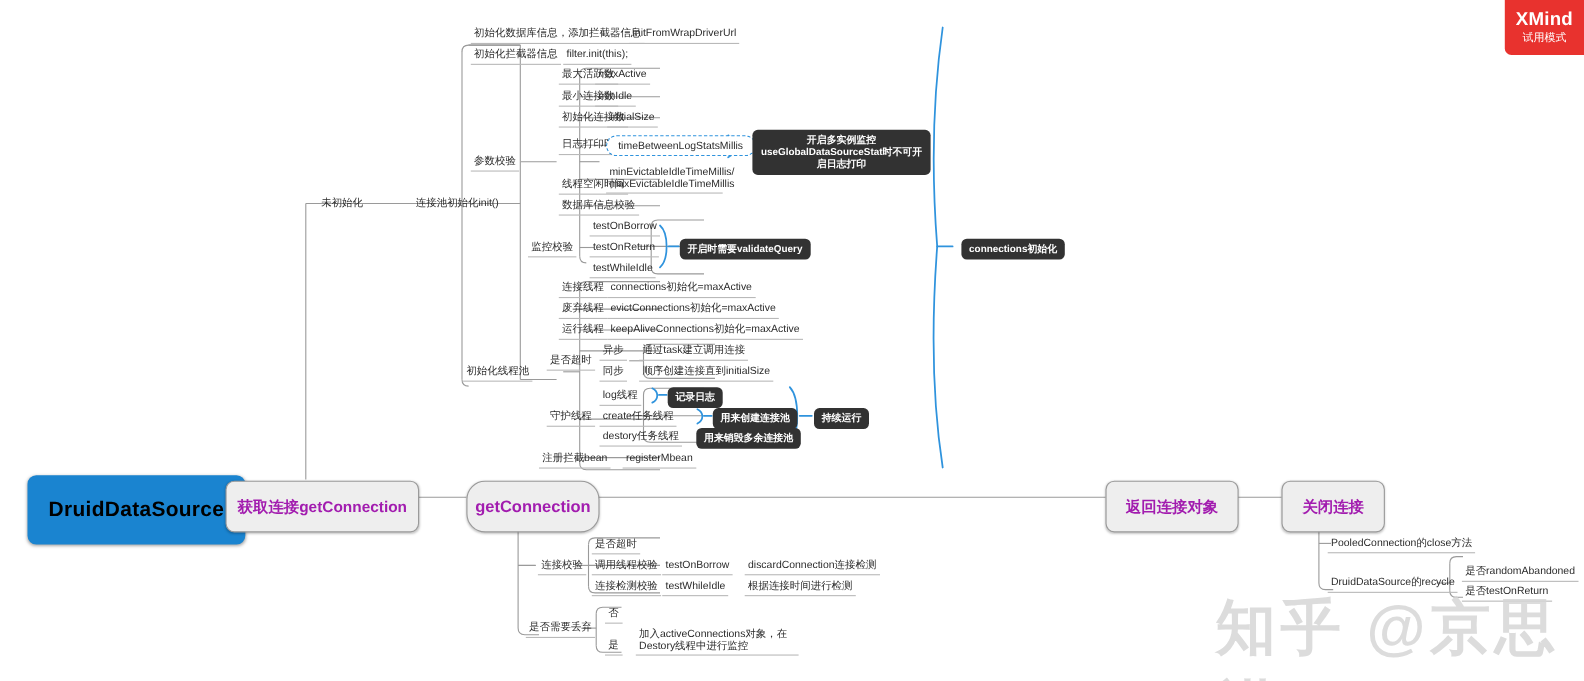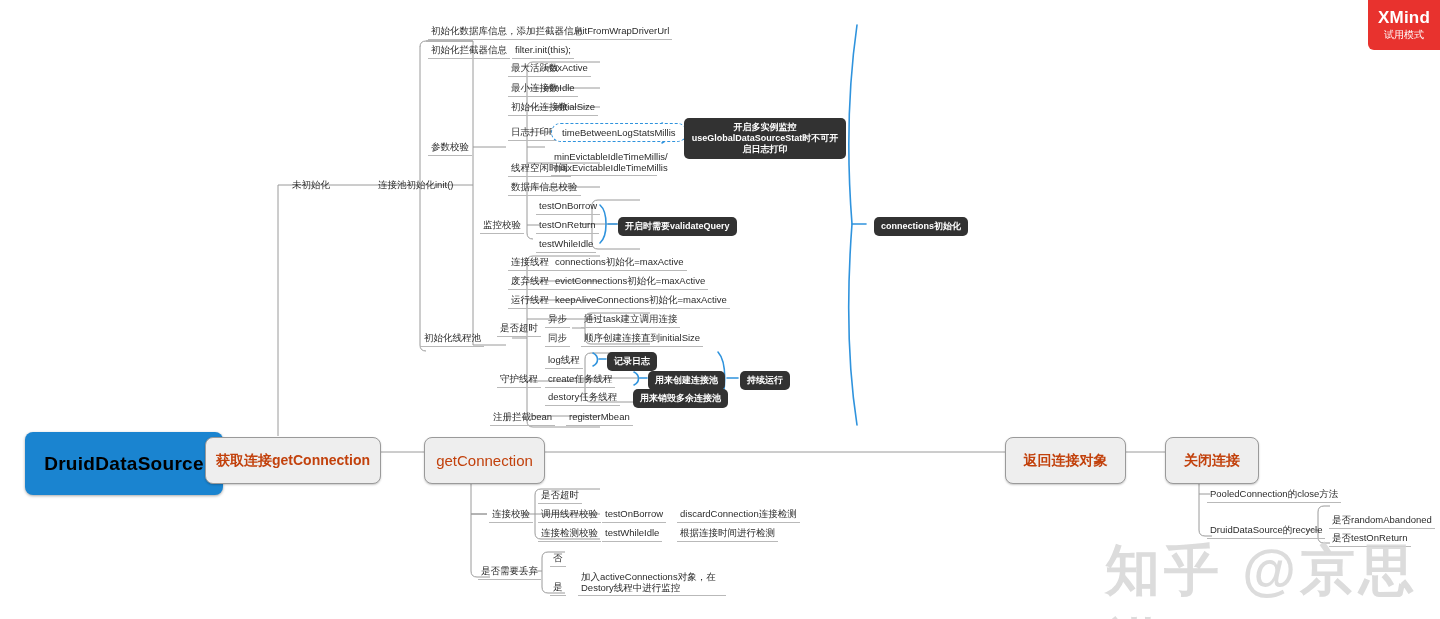--- a/index.html
+++ b/index.html
@@ -15,25 +15,25 @@
   .node{position:absolute;white-space:nowrap;}
 
   .root{
     background:#1a84d0;color:#000000;border-radius:8px;
     font-size:19px;font-weight:bold;letter-spacing:.3px;
     padding:12px 16px;box-shadow:0 1px 3px rgba(0,0,0,.35);
     display:flex;align-items:center;justify-content:center;
   }
   .mainbox{
     background:#eeeeee;border:1px solid #9a9a9a;border-radius:8px;
-    color:#c2410c;font-size:14px;font-weight:bold;
+    color:#a21caf;font-size:14px;font-weight:bold;
     padding:8px 12px;box-shadow:0 1px 2px rgba(0,0,0,.22);
     display:flex;align-items:center;justify-content:center;
   }
-  .mainbox.plain{font-weight:normal;}
+  .mainbox.plain{font-weight:bold;border-radius:17px;}
   .leaf{
     color:#2b2b2b;font-size:9.5px;line-height:12px;
     padding:1px 3px 2px 3px;
   }
   .leaf.u{border-bottom:1px solid #b9b9b9;}
   .leaf.two{line-height:11px;white-space:normal;}
   .pill{
     background:#323232;color:#fff;font-size:9px;font-weight:bold;
     border-radius:5px;padding:4px 7px;line-height:11px;
     white-space:nowrap;text-align:center;

